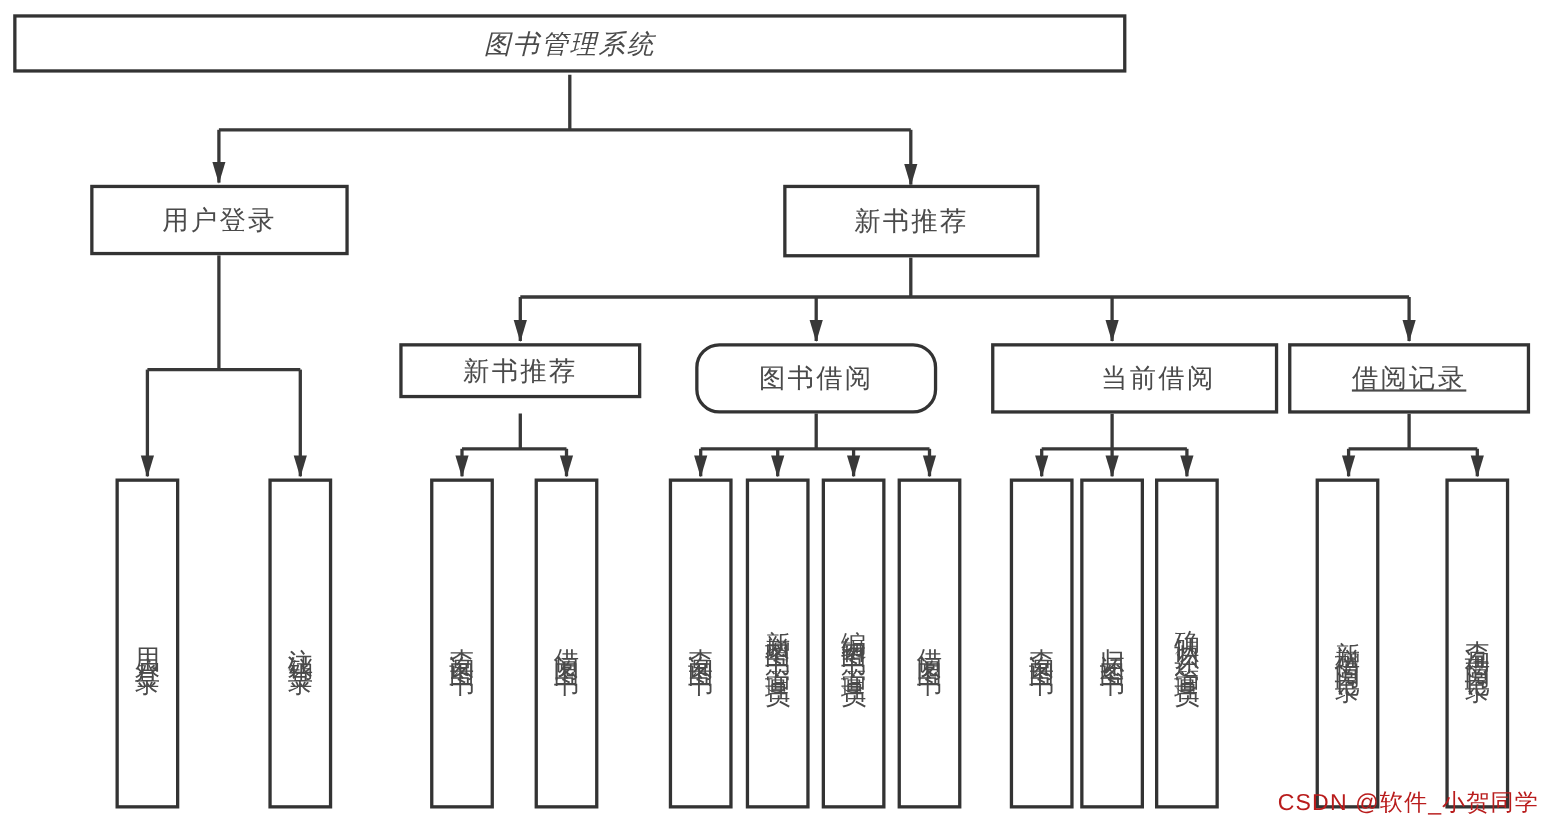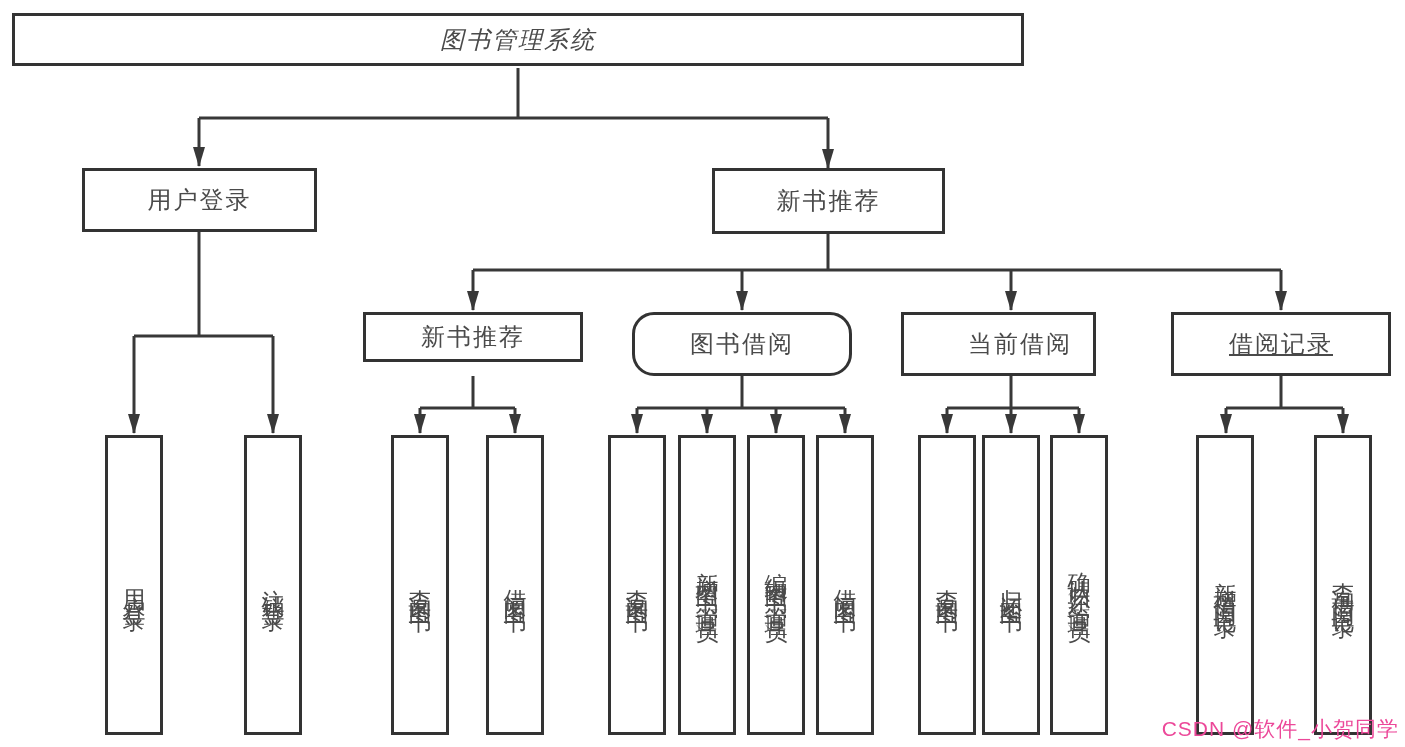--- a/index.html
+++ b/index.html
@@ -48,21 +48,21 @@
     letter-spacing: 7px;
     line-height: 1;
     color: #4a4a4a;
     white-space: nowrap;
   }
   .watermark {
     position: absolute;
     right: 6px;
     bottom: 4px;
     font-size: 21px;
-    color: #ec4899;
+    color: #b91c1c;
     letter-spacing: 1px;
     white-space: nowrap;
   }
 </style>
 </head>
 <body>
 
 <div class="stage">
 
   <svg class="connectors" width="1405" height="747" viewBox="0 0 1405 747" xmlns="http://www.w3.org/2000/svg">
@@ -122,21 +122,21 @@
   <div class="node hbox" style="left:712px; top:168px; width:233px; height:66px;">
     <span>新书推荐</span>
   </div>
 
   <div class="node hbox" style="left:363px; top:312px; width:220px; height:50px;">
     <span>新书推荐</span>
   </div>
   <div class="node hbox" style="left:632px; top:312px; width:220px; height:64px;border-radius:22px;">
     <span>图书借阅</span>
   </div>
-  <div class="node hbox" style="left:901px; top:312px; width:195px; height:64px;padding-left:43px;">
+  <div class="node hbox" style="left:901px; top:312px; width:261px; height:64px;padding-left:43px;">
     <span>当前借阅</span>
   </div>
   <div class="node hbox" style="left:1171px; top:312px; width:220px; height:64px;text-decoration:underline;">
     <span>借阅记录</span>
   </div>
 
   <div class="node vbox" style="left:105px;">
     <span class="vtext">用户登录</span>
   </div>
   <div class="node vbox" style="left:244px;">

